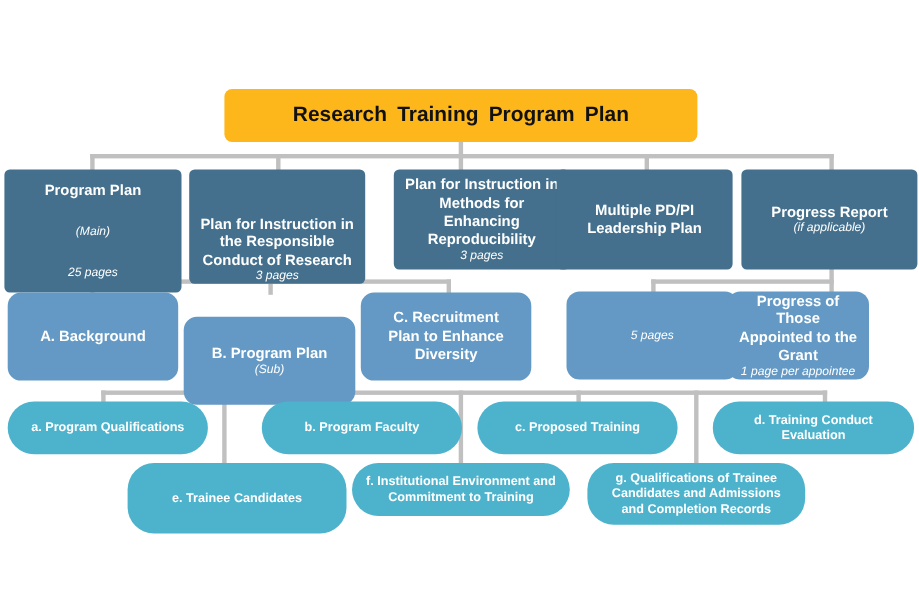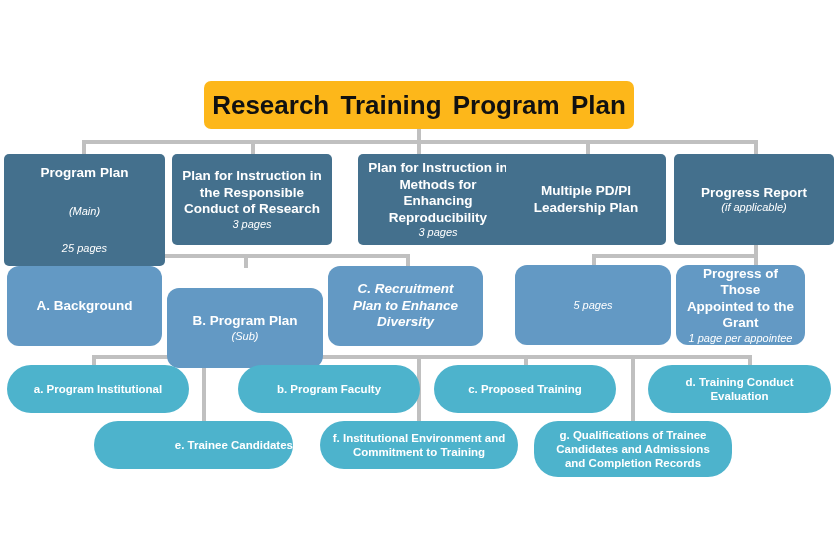--- a/index.html
+++ b/index.html
@@ -1,20 +1,20 @@
 <!DOCTYPE html>
 <html><head>
 <meta charset="utf-8">
 <style>
   html, body { margin:0; padding:0; }
   body { width:835px; height:557px; background:#ffffff; position:relative; overflow:hidden;
          font-family:"Liberation Sans", sans-serif; }
   .node { position:absolute; box-sizing:border-box; display:flex; flex-direction:column;
           align-items:center; justify-content:center; text-align:center; color:#ffffff; }
-  .root { background:#FDB71A; color:#111111; border-radius:7px; font-weight:bold; font-size:26px; word-spacing:4px; }
+  .root { background:#FDB71A; color:#111111; border-radius:7px; font-weight:bold; font-size:19px; word-spacing:4px; }
   .l1 { background:#44708D; border-radius:5px; }
   .l2 { background:#6399C4; border-radius:12px; }
   .l3 { background:#4DB3CC; border-radius:24px; }
   .t { font-weight:bold; font-size:13.5px; line-height:16.5px; }
   .t3 { font-weight:bold; font-size:11.5px; line-height:14px; }
   .s { font-style:italic; font-size:11px; line-height:13px; }
   .line { position:absolute; background:#C0C0C0; }
 </style>
 </head>
 <body>
@@ -48,21 +48,21 @@
 
 <div class="node root" style="left:204px;top:81px;width:430px;height:48px;">
   <span>Research Training Program Plan</span>
 </div>
 
 <div class="node l1" style="left:4px;top:154px;width:161px;height:112px;gap:24px;">
   <span class="t">Program Plan</span>
   <span class="s">(Main)</span>
   <span class="s">25 pages</span>
 </div>
-<div class="node l1" style="left:172px;top:154px;width:160px;height:91px;padding:0 8px;">
+<div class="node l1" style="left:172px;top:154px;width:160px;height:104px;padding:0 8px;justify-content:flex-end;">
   <span class="t">Plan for Instruction in the Responsible Conduct of Research</span>
   <span class="s">3 pages</span>
 </div>
 <div class="node l1" style="left:339px;top:154px;width:160px;height:91px;padding:0 10px;margin-left:19px;">
   <span class="t">Plan for Instruction in Methods for Enhancing Reproducibility</span>
   <span class="s">3 pages</span>
 </div>
 <div class="node l1" style="left:506px;top:154px;width:160px;height:91px;padding:0 18px;align-items:flex-end;">
   <span class="t">Multiple PD/PI Leadership Plan</span>
 </div>
@@ -71,44 +71,44 @@
   <span class="s">(if applicable)</span>
 </div>
 
 <div class="node l2" style="left:7px;top:266px;width:155px;height:80px;">
   <span class="t">A. Background</span>
 </div>
 <div class="node l2" style="left:167px;top:265px;width:156px;height:80px;margin-top:23px;">
   <span class="t">B. Program Plan</span>
   <span class="s">(Sub)</span>
 </div>
-<div class="node l2" style="left:328px;top:266px;width:155px;height:80px;padding:0 16px;font-style:italic;">
+<div class="node l2" style="left:328px;top:266px;width:155px;height:80px;padding:0 16px;">
   <span class="t">C. Recruitment Plan to Enhance Diversity</span>
 </div>
 <div class="node l2" style="left:515px;top:265px;width:156px;height:80px;">
   <span class="s">5 pages</span>
 </div>
-<div class="node l2" style="left:676px;top:265px;width:129px;height:80px;padding:0 10px;">
+<div class="node l2" style="left:661px;top:265px;width:129px;height:80px;padding:0 10px;">
   <span class="t">Progress of Those Appointed to the Grant</span>
   <span class="s">1 page per appointee</span>
 </div>
 
 <div class="node l3" style="left:7px;top:365px;width:182px;height:48px;">
-  <span class="t3">a. Program Institutional</span>
+  <span class="t3">a. Program Qualifications</span>
 </div>
 <div class="node l3" style="left:238px;top:365px;width:182px;height:48px;">
   <span class="t3">b. Program Faculty</span>
 </div>
 <div class="node l3" style="left:434px;top:365px;width:182px;height:48px;">
   <span class="t3">c. Proposed Training</span>
 </div>
 <div class="node l3" style="left:648px;top:365px;width:183px;height:48px;padding:0 30px;">
   <span class="t3">d. Training Conduct Evaluation</span>
 </div>
-<div class="node l3" style="left:94px;top:421px;width:199px;height:48px;align-items:flex-end;">
+<div class="node l3" style="left:116px;top:421px;width:199px;height:64px;">
   <span class="t3">e. Trainee Candidates</span>
 </div>
 <div class="node l3" style="left:320px;top:421px;width:198px;height:48px;padding:0 12px;">
   <span class="t3">f. Institutional Environment and Commitment to Training</span>
 </div>
 <div class="node l3" style="left:534px;top:421px;width:198px;height:56px;padding:0 16px;">
   <span class="t3">g. Qualifications of Trainee Candidates and Admissions and Completion Records</span>
 </div>
 
 </body></html>

